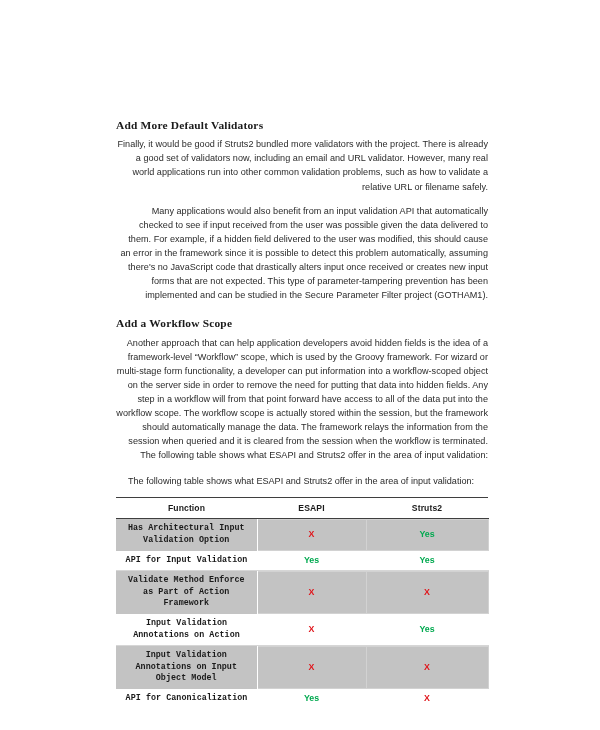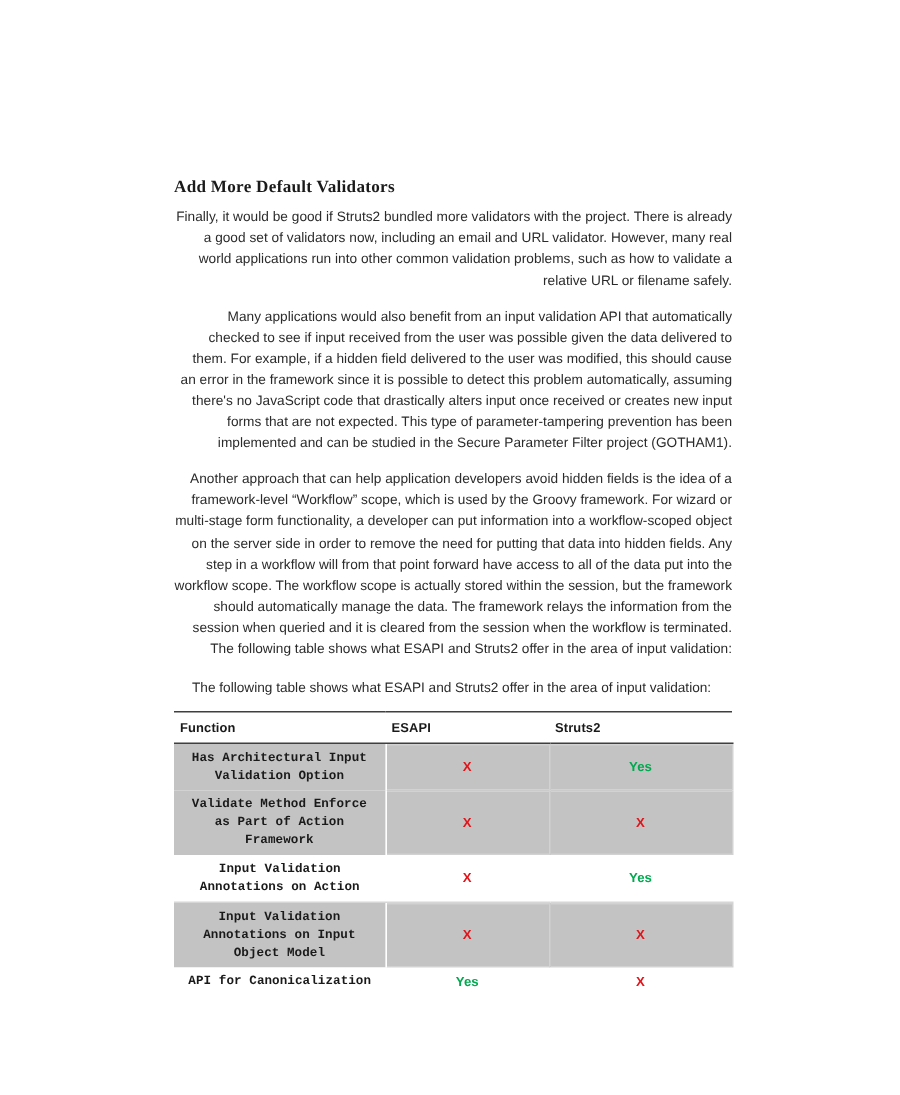--- a/index.html
+++ b/index.html
@@ -73,21 +73,21 @@
     font-size: 8.4px;
   }
 
   .data-table col.c-func { width: 141px; }
   .data-table col.c-esapi { width: 109px; }
   .data-table col.c-struts { width: 122px; }
 
   .data-table thead th {
     font-weight: bold;
     font-size: 8.6px;
-    text-align: left;
+    text-align: center;
     padding: 5px 4px 5px 4px;
     color: #1a1a1a;
     border-top: 1.4px solid #3f3f3f;
     border-bottom: 1.4px solid #3f3f3f;
     background: #ffffff;
     letter-spacing: 0.1px;
   }
 
   .data-table tbody td {
     text-align: center;
@@ -141,20 +141,21 @@
 
 <div class="page">
   <div class="content">
 
     <h2 class="section-heading">Add More Default Validators</h2>
 
     <p class="body-text">Finally, it would be good if Struts2 bundled more validators with the project. There is already a good set of validators now, including an email and URL validator. However, many real world applications run into other common validation problems, such as how to validate a relative URL or filename safely.</p>
 
     <p class="body-text">Many applications would also benefit from an input validation API that automatically checked to see if input received from the user was possible given the data delivered to them. For example, if a hidden field delivered to the user was modified, this should cause an error in the framework since it is possible to detect this problem automatically, assuming there's no JavaScript code that drastically alters input once received or creates new input forms that are not expected. This type of parameter-tampering prevention has been implemented and can be studied in the Secure Parameter Filter project (GOTHAM1).</p>
 
+    <h2 class="section-heading second">Add a Workflow Scope</h2>
 
     <p class="body-text tight">Another approach that can help application developers avoid hidden fields is the idea of a framework-level “Workflow” scope, which is used by the Groovy framework. For wizard or multi-stage form functionality, a developer can put information into a workflow-scoped object on the server side in order to remove the need for putting that data into hidden fields. Any step in a workflow will from that point forward have access to all of the data put into the workflow scope. The workflow scope is actually stored within the session, but the framework should automatically manage the data. The framework relays the information from the session when queried and it is cleared from the session when the workflow is terminated. The following table shows what ESAPI and Struts2 offer in the area of input validation:</p>
 
     <p class="table-intro">The following table shows what ESAPI and Struts2 offer in the area of input validation:</p>
 
     <table class="data-table">
       <colgroup>
         <col class="c-func">
         <col class="c-esapi">
         <col class="c-struts">
@@ -173,20 +174,31 @@
             <span class="cell-func">Has Architectural Input Validation Option</span>
           </td>
           <td class="val-cell">
             <span class="mark no">X</span>
           </td>
           <td class="val-cell">
             <span class="mark yes">Yes</span>
           </td>
         </tr>
 
+        <tr class="plain">
+          <td class="func-cell">
+            <span class="cell-func">API for Input Validation</span>
+          </td>
+          <td class="val-cell">
+            <span class="mark yes">Yes</span>
+          </td>
+          <td class="val-cell">
+            <span class="mark yes">Yes</span>
+          </td>
+        </tr>
 
         <tr class="shaded">
           <td class="func-cell">
             <span class="cell-func">Validate Method Enforce as Part of Action Framework</span>
           </td>
           <td class="val-cell">
             <span class="mark no">X</span>
           </td>
           <td class="val-cell">
             <span class="mark no">X</span>

